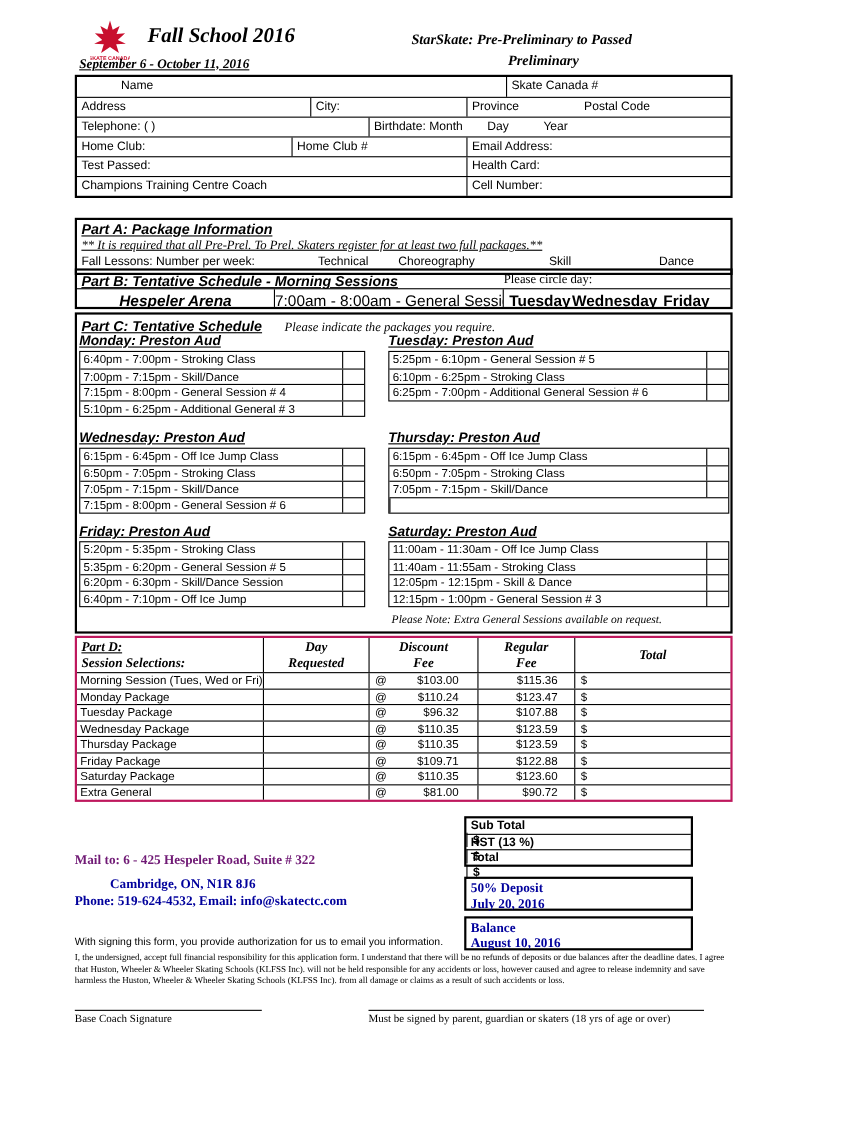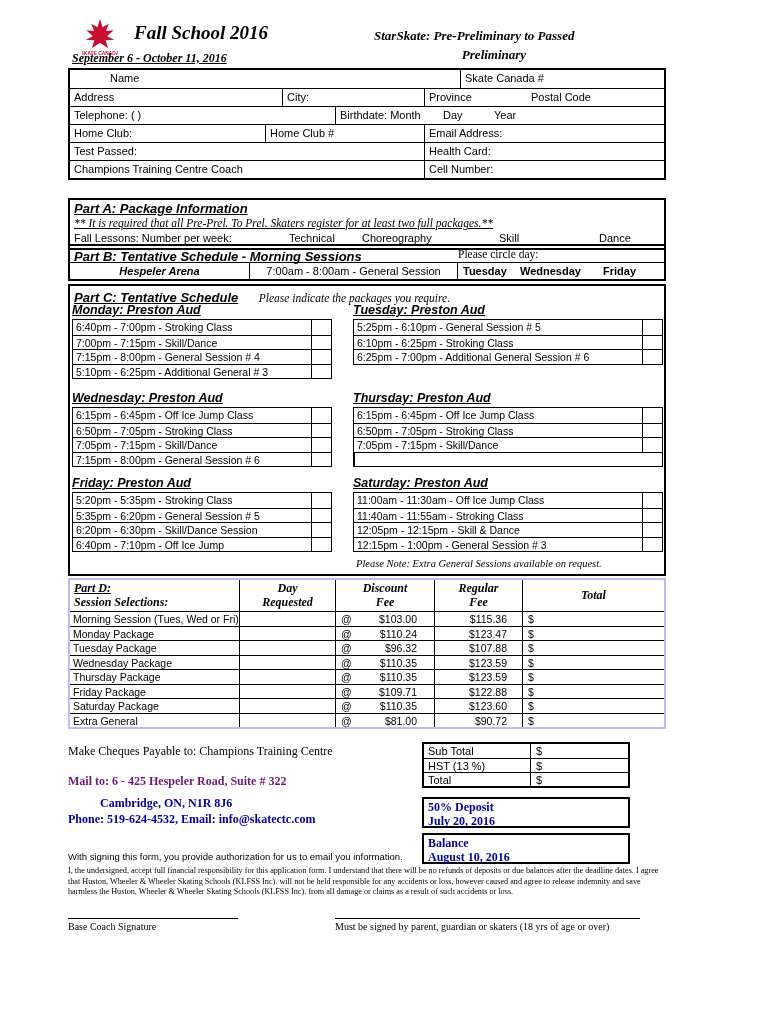--- a/index.html
+++ b/index.html
@@ -31,58 +31,58 @@
   .part-title { font-weight:bold; font-style:italic; font-size:13px; text-decoration:underline; white-space:nowrap; }
   .part-a { position:absolute; left:68px; top:188px; width:598px; height:52px; border:2px solid #000; padding:1px 4px;margin-top:10px; }
   .req-note { font-family:"Liberation Serif",serif; font-style:italic; font-size:11.5px;
               text-decoration:underline; margin-top:1px; white-space:nowrap; }
   .lessons { position:relative; height:15px; margin-top:3px; font-size:11px; }
   .lessons span { position:absolute; top:0; white-space:nowrap; }
 
   .part-b { position:absolute; left:68px; top:244px; width:598px; border:2px solid #000; }
   .pb-head { position:relative; height:16px; padding:1px 4px; }
   .pb-circle { position:absolute; left:388px; top:2px; font-family:"Liberation Serif",serif; font-size:11.5px; }
-  .pb-row { display:flex; height:17px; border-top:1px solid #000; font-size:11px; }
+  .pb-row { display:flex; height:17px; border-top:1px solid #000; font-size:14px; }
   .pb-cell { border-left:1px solid #000; padding-top:2px; white-space:nowrap; overflow:hidden; position:relative; }
   .pb-cell:first-child { border-left:none; }
   .pb-days span { position:absolute; top:2px; font-weight:bold; }
 
   .part-c { position:absolute; left:68px; top:284px; width:598px; height:292px; border:2px solid #000; }
   .pc-head { padding:2px 4px; white-space:nowrap; }
   .pc-sub { font-family:"Liberation Serif",serif; font-style:italic; font-size:11.5px; margin-left:16px; }
   .sched { position:absolute; }
   .sched-title { font-weight:bold; font-style:italic; font-size:12.5px; text-decoration:underline;
                  margin-bottom:2px; white-space:nowrap; }
   .stable { border:1px solid #000; }
   .srow { display:flex; height:14.5px; border-top:1px solid #000; font-size:10.5px; }
   .srow:first-child { border-top:none; }
   .stext { flex:1; padding:1px 0 0 3px; white-space:nowrap; overflow:hidden; }
   .scheck { width:20px; border-left:1px solid #000; }
   .pc-note { position:absolute; left:286px; top:272px; font-family:"Liberation Serif",serif;
              font-style:italic; font-size:10.5px; white-space:nowrap; }
 
   
-  .part-d { position:absolute; left:68px; top:578px; width:598px; border:2px solid #c4b5fd; }
+  .part-d { position:absolute; left:68px; top:578px; width:598px; border:2px solid #be185d; }
   .pd-head { display:flex; height:31px; }
   .pd-hcell { border-left:1px solid #000; text-align:center; font-family:"Liberation Serif",serif;
               font-weight:bold; font-style:italic; font-size:12px; padding-top:1px; line-height:14px; }
   .pd-hcell:first-child { border-left:none; text-align:left; padding-left:4px; }
   .pd-hcell .u { text-decoration:underline; display:block; text-align:left; }
   .pd-row { display:flex; height:14.5px; border-top:1px solid #000; font-size:10.5px; }
   .pd-cell { border-left:1px solid #000; white-space:nowrap; overflow:hidden; }
   .pd-cell:first-child { border-left:none; }
   .pd-label { padding:1px 0 0 3px; }
   .pd-disc { display:flex; justify-content:space-between; padding:1px 17px 0 5px; }
   .pd-reg { text-align:right; padding:1px 15px 0 0; }
   .pd-tot { padding:1px 0 0 5px; }
 
   
   .cheques { position:absolute; left:68px; top:744px; font-family:"Liberation Serif",serif; font-size:12px; white-space:nowrap; }
   .sum-box { position:absolute; left:422px; top:742px; width:208px; border:2px solid #000; }
-  .sum-row { display:flex; height:14px; border-top:1px solid #000; font-size:11px; font-weight:normal; }
+  .sum-row { display:flex; height:14px; border-top:1px solid #000; font-size:11px; font-weight:bold;flex-direction:column; }
   .sum-row:first-child { border-top:none; }
   .sum-label { width:106px; padding:1px 0 0 4px; }
   .sum-val { flex:1; border-left:1px solid #000; padding:1px 0 0 5px; }
   .blue-box { position:absolute; left:422px; width:208px; border:2px solid #000; padding:1px 4px;
               color:#00009C; font-family:"Liberation Serif",serif; font-weight:bold; font-size:12px; line-height:14px; }
   .deposit { top:797px; height:31px; }
   .balance { top:833px; height:31px; }
   .mailto { position:absolute; left:68px; top:774px; font-family:"Liberation Serif",serif;
             font-weight:bold; font-size:12px; white-space:nowrap; }
   .mailcity { position:absolute; left:100px; top:796px; font-family:"Liberation Serif",serif;
@@ -409,21 +409,20 @@
       <div class="pd-cell" style="width:96px"></div>
       <div class="pd-cell pd-disc" style="width:99px">
           <span>@</span>
           <span>$81.00</span>
         </div>
       <div class="pd-cell pd-reg" style="width:88px">$90.72</div>
       <div class="pd-cell pd-tot grow">$</div>
     </div>
   </div>
 
-  <div class="cheques">Make Cheques Payable to:  Champions Training Centre</div>
 
   <div class="sum-box">
     <div class="sum-row">
       <div class="sum-label">Sub Total</div>
       <div class="sum-val">$</div>
     </div>
     <div class="sum-row">
       <div class="sum-label">HST (13 %)</div>
       <div class="sum-val">$</div>
     </div>

